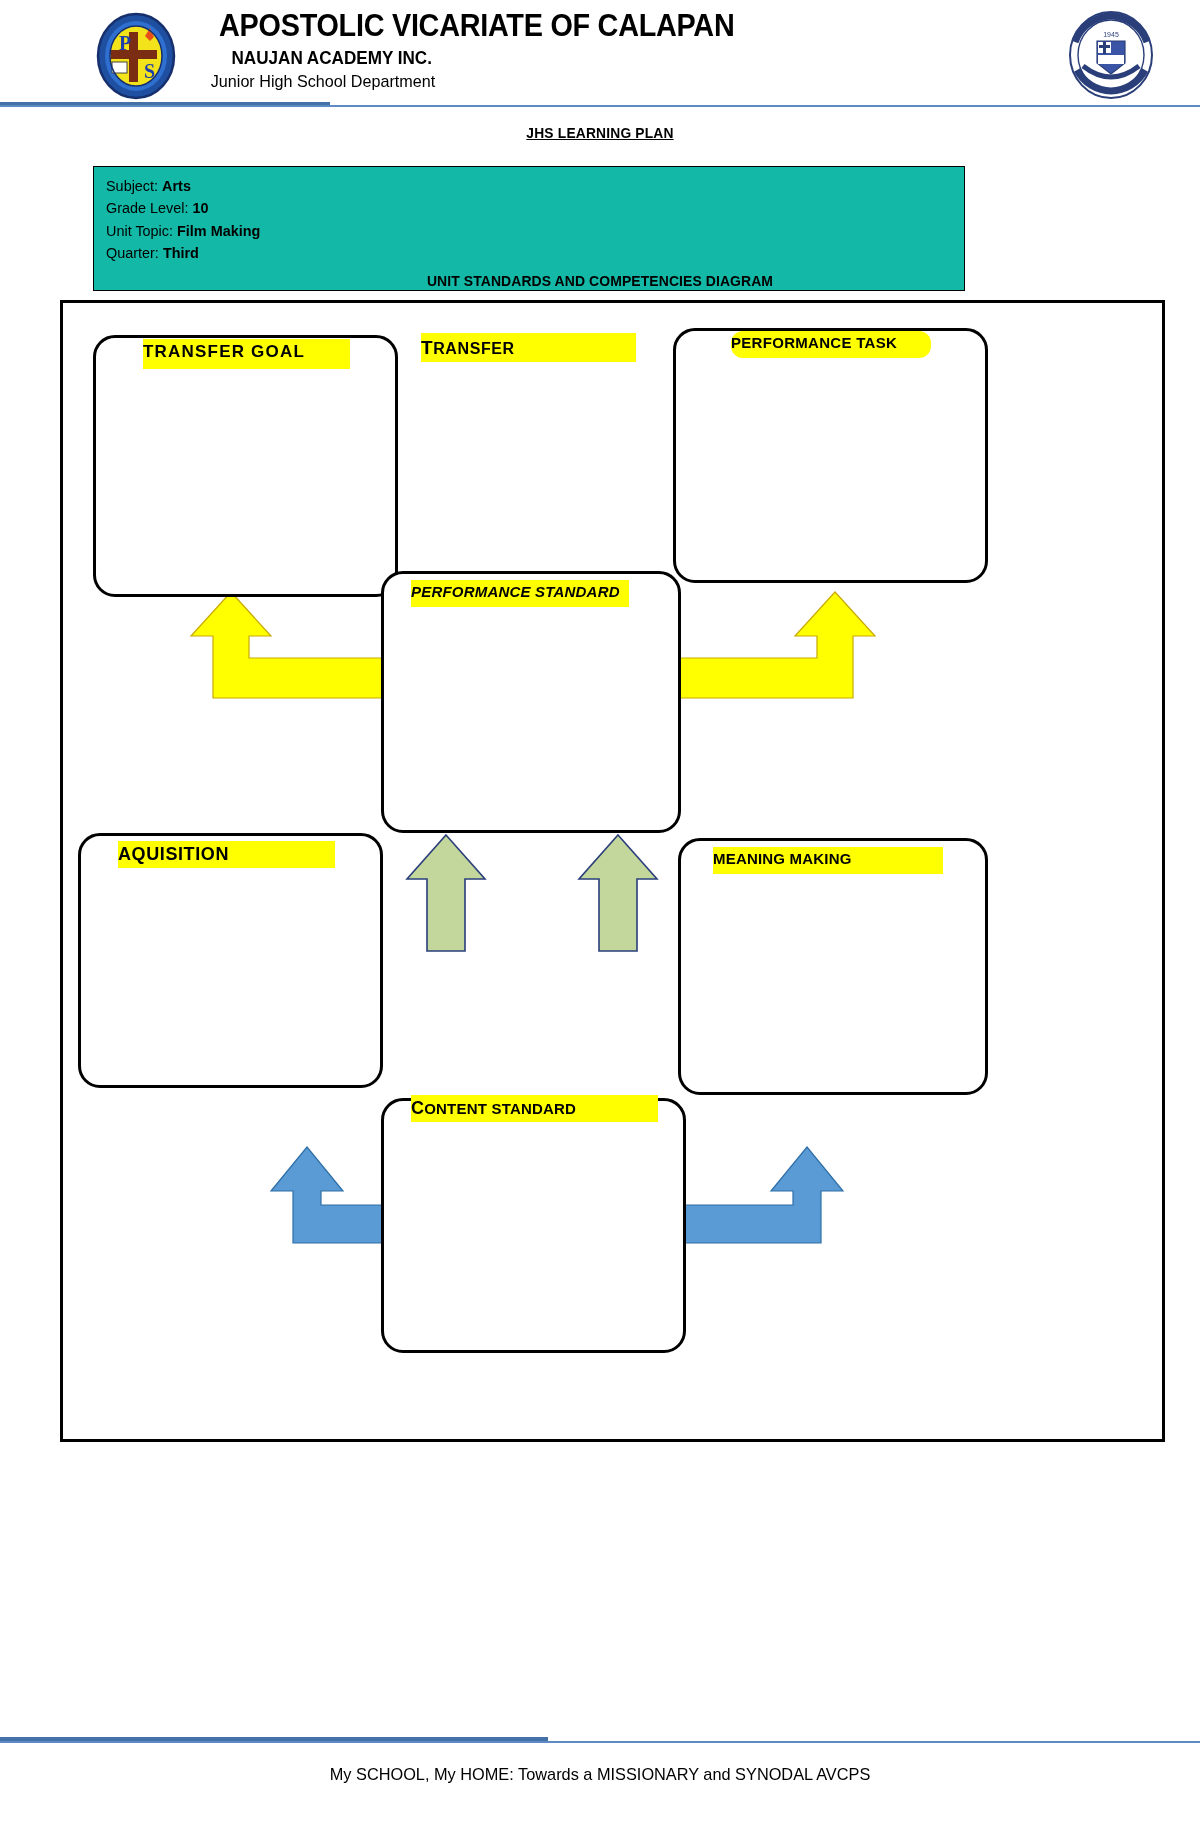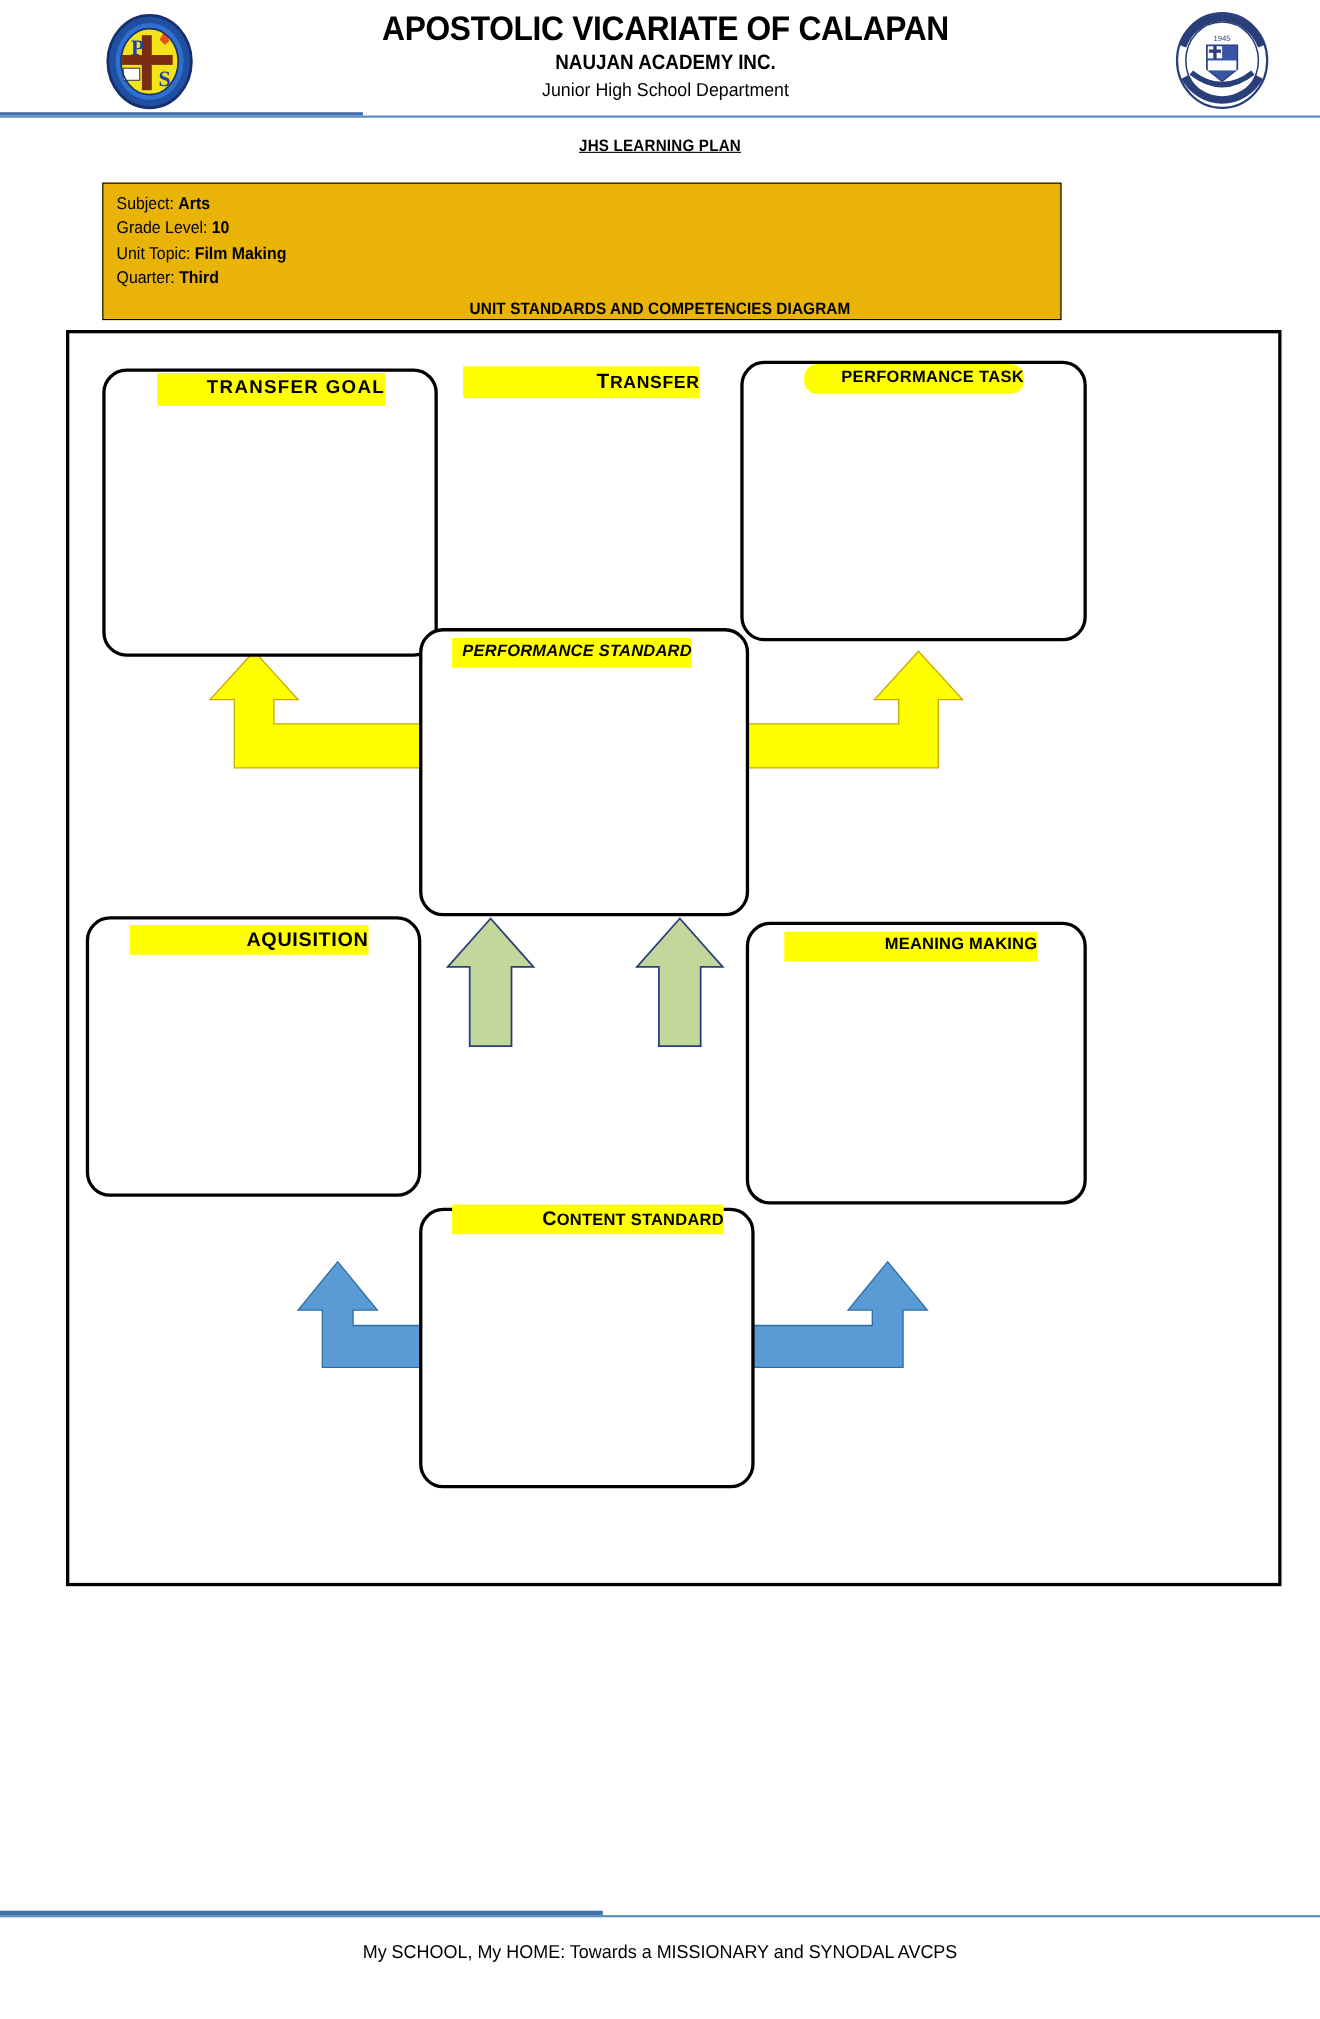--- a/index.html
+++ b/index.html
@@ -21,21 +21,21 @@
   .logo-left {
     position:absolute; left:95px; top:12px;
     width:82px; height:88px;
   }
   .logo-right {
     position:absolute; left:1065px; top:8px;
     width:92px; height:94px;
   }
   .header-text {
     position:absolute; left:190px; top:8px; width:830px;
-    text-align:center;
+    text-align:left;
   }
   .school-title {
     font-family:"Liberation Sans", sans-serif;
     font-weight:bold;
     font-size:31px;
     letter-spacing:-0.3px;
     color:#000;
     line-height:1.15;
     transform:scaleX(0.93);
   }
@@ -69,21 +69,21 @@
     text-decoration:underline;
     letter-spacing:0.2px;
     transform:scaleX(0.92);
   }
 
   
   .info-box {
     position:absolute; left:93px; top:166px;
     width:872px; height:125px;
     border:1px solid #000;
-    background:#eab308;
+    background:#14b8a6;
     padding:8px 0 0 12px;
   }
   .info-line {
     font-size:15.5px;
     line-height:1.45;
     color:#000;
     transform:scaleX(0.93);
     transform-origin:left center;
   }
   .info-line b { font-weight:bold; }
@@ -109,21 +109,21 @@
   .rbox {
     position:absolute;
     background:#fff;
     border:3.5px solid #000;
     border-radius:22px;
     z-index:5;
   }
   .hl {
     position:absolute;
     background:#ffff00;
-    text-align:right;
+    text-align:left;
     font-weight:bold;
     color:#000;
     font-family:"Liberation Sans", sans-serif;
     line-height:1.55;
     z-index:6;
   }
   .bodytext {
     position:absolute;
     font-family:"Liberation Serif", serif;
     color:#000;

